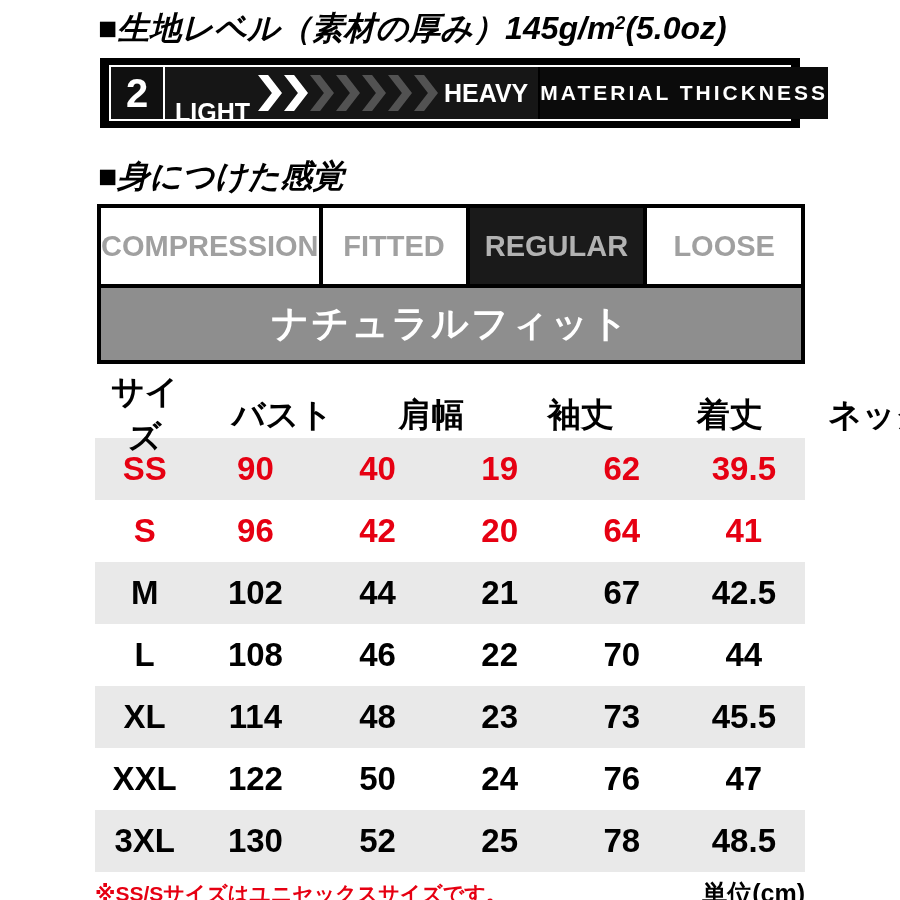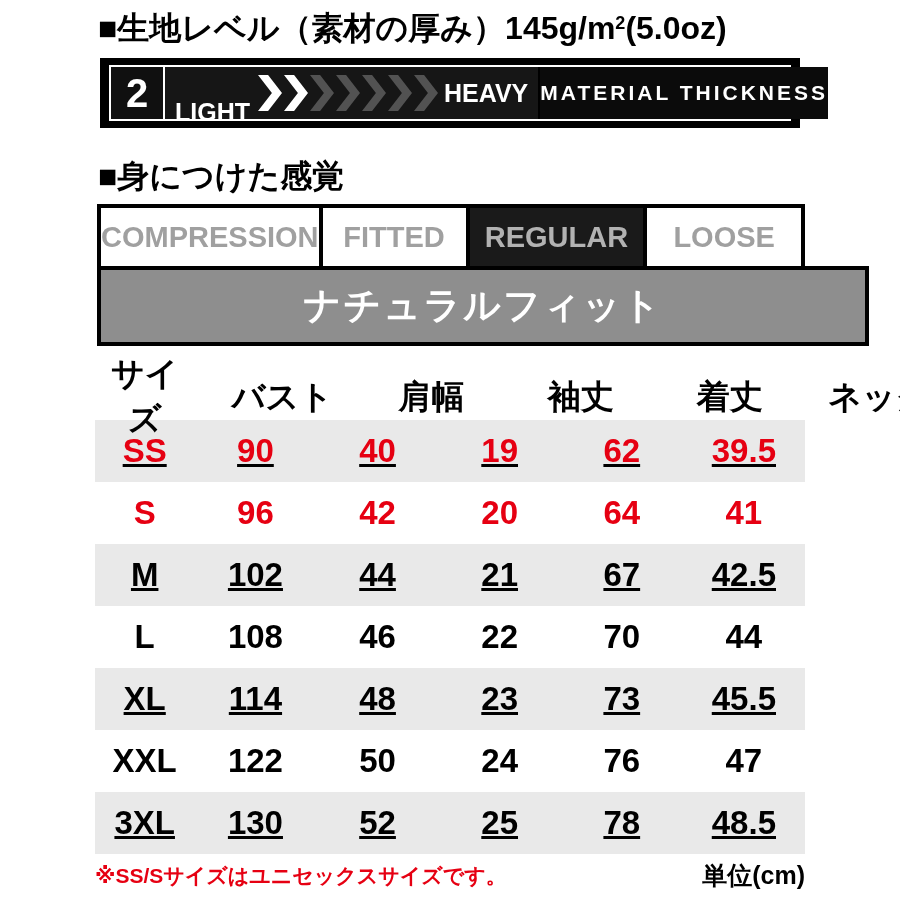--- a/index.html
+++ b/index.html
@@ -7,21 +7,21 @@
     width:900px; height:900px; overflow:hidden;
     background:#ffffff;
     font-family:"Liberation Sans","DejaVu Sans",sans-serif;
     -webkit-font-smoothing:antialiased;
   }
   .page { width:900px; height:900px; position:relative; }
 
   
   .sec-heading {
     margin-left:98px; font-size:32px; font-weight:bold; color:#000;
-    line-height:40px; letter-spacing:0px; white-space:nowrap;
+    line-height:40px; letter-spacing:0px; white-space:nowrap;font-style:italic;
   }
   .sec-heading sup { font-size:18px; font-weight:bold; vertical-align:top; line-height:30px; }
   .h1 { padding-top:8px; }
   .h2 { margin-top:28px; margin-bottom:8px; }
 
   
   .banner {
     margin:10px 0 0 100px; width:700px; height:70px;
     background:#000; padding:7px 9px;
   }
@@ -50,53 +50,53 @@
   }
   .chev.on { background:#ffffff; }
   .mt-cell {
     flex:1 1 auto; display:flex; align-items:center; justify-content:center;
     border-left:2px solid #000; background:#0b0b0b;
     color:#fff; font-size:21px; font-weight:bold; letter-spacing:3px; white-space:nowrap;
   }
 
   
   .fit-table {
-    margin-left:97px; width:708px; height:62px;
+    margin-left:97px; width:708px; height:80px;
     border:4px solid #000; border-bottom:none;
     display:flex; align-items:stretch; background:#000;
   }
   .fit-cell {
     background:#fff; display:flex; align-items:center; justify-content:center;
     color:#a0a0a0; font-size:29px; font-weight:bold; white-space:nowrap;
     border-right:4px solid #000;
   }
   .fit-cell:last-child { border-right:none; }
   .fc0 { flex:0 0 31.5%; }
   .fc1 { flex:0 0 21%; }
   .fc2 { flex:0 0 25.4%; }
   .fc3 { flex:1 1 auto; }
   .fit-cell.selected { background:#1a1a1a; color:#b2b2b2; }
 
   .fit-result {
-    margin-left:97px; width:772px; height:80px;
+    margin-left:97px; width:708px; height:80px;
     border:4px solid #000; background:#8e8e8e;
     display:flex; align-items:center; justify-content:center;
     color:#fff; font-size:37px; font-weight:bold; letter-spacing:2px;
   }
 
   
   .size-table { margin:28px 0 0 95px; width:710px; }
   .st-row { display:flex; align-items:center; height:62px; }
   .st-head { height:46px;gap:27px; }
   .st-cell { text-align:center; }
   .c-size { flex:0 0 14%; }
   .c-val  { flex:0 0 17.2%;text-align:center; }
   .st-head .st-cell { font-size:28px; font-weight:bold; color:#000; }
   .st-row .st-cell { font-size:33px; font-weight:bold; color:#000; letter-spacing:0; }
-  .st-row.striped { background:#e9e9e9;text-decoration:underline; }
+  .st-row.striped { background:#e9e9e9; }
   .st-row.red .st-cell { color:#e60012; }
 
   
   .table-footer {
     margin-left:95px; width:710px; margin-top:5px;
     display:flex; justify-content:space-between; align-items:center;
   }
   .footnote { color:#e60012; font-size:21px; font-weight:bold; }
   .unit { color:#000; font-size:25px; font-weight:bold; }
 </style>

